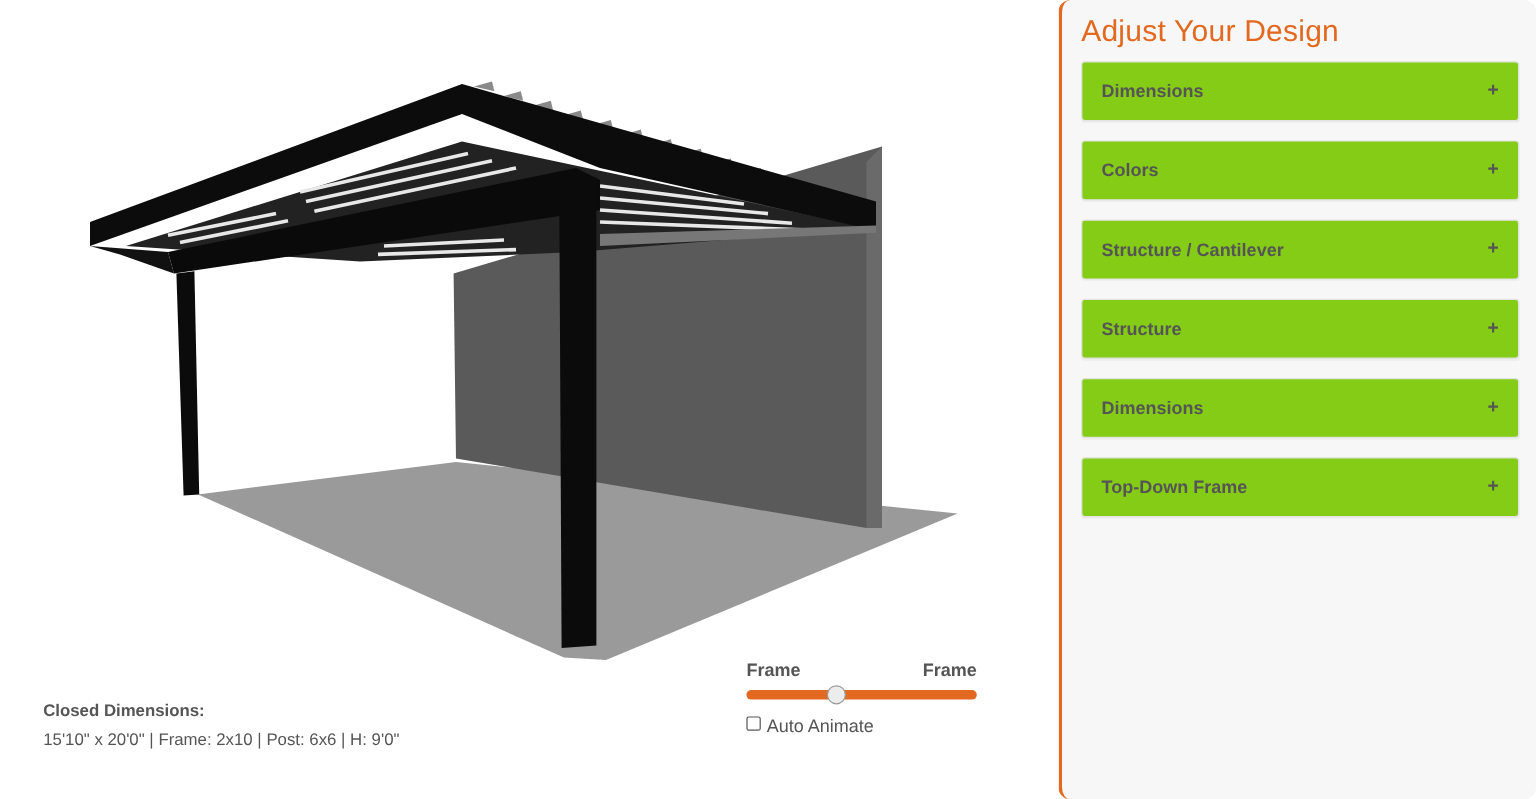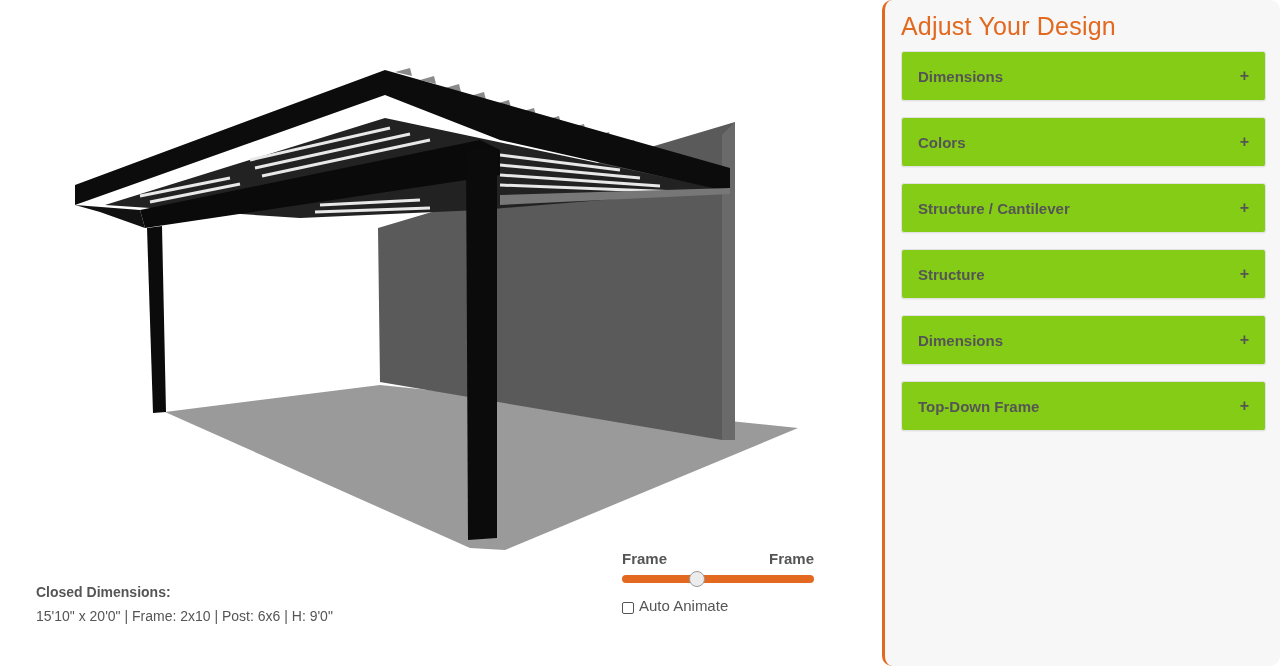--- a/index.html
+++ b/index.html
@@ -8,21 +8,21 @@
   .viewer { position: relative; width: 882px; height: 666px; background: #ffffff; }
   .scene { position: absolute; left: 0; top: 0; width: 882px; height: 666px; }
   .dims { position: absolute; left: 36px; top: 584px; color: #555; }
   .dims-title { font-size: 14px; font-weight: bold; color: #555; margin-bottom: 8px; }
   .dims-value { font-size: 14px; color: #555; }
   .louver { position: absolute; left: 622px; top: 550px; width: 192px; }
   .louver-labels { display: flex; justify-content: space-between; font-size: 15px; color: #555; font-weight: bold; }
   .slider { position: relative; height: 10px; margin-top: 6px; }
   .slider-track { position: absolute; left: 0; right: 0; top: 2px; height: 8px; border-radius: 4px; }
   .slider-thumb { position: absolute; top: -2px; width: 16px; height: 16px; border-radius: 50%; background: #ececec; border: 1px solid #999; }
-  .auto { display: flex; align-items: flex-end; margin-top: 14px; font-size: 15px; color: #555; }
+  .auto { display: flex; align-items: flex-start; margin-top: 14px; font-size: 15px; color: #555; }
   .checkbox { width: 12px; height: 12px; border: 1.5px solid #555; border-radius: 2px; margin-right: 5px; background: #fff; }
   .panel { width: 398px; height: 666px; background: #f7f7f7; border-left: 3px solid #e2691f; padding: 12px 14px 0 16px; border-radius: 10px; }
   .panel-title { font-size: 25px; color: #e2691f; font-weight: normal; margin-bottom: 10px; letter-spacing: 0.2px; }
   .acc-item { height: 50px; background: #84cc16; border: 1px solid #e2e2e2; border-radius: 3px; display: flex; align-items: center; justify-content: space-between; padding: 0 16px; margin-bottom: 16px; box-shadow: 0 1px 1px rgba(0,0,0,0.04); cursor: pointer; }
   .acc-label { font-size: 15px; font-weight: bold; color: #555; }
   .acc-plus { font-size: 16px; color: #555; font-weight: bold; }
 </style>
 </head>
 <body>
 

